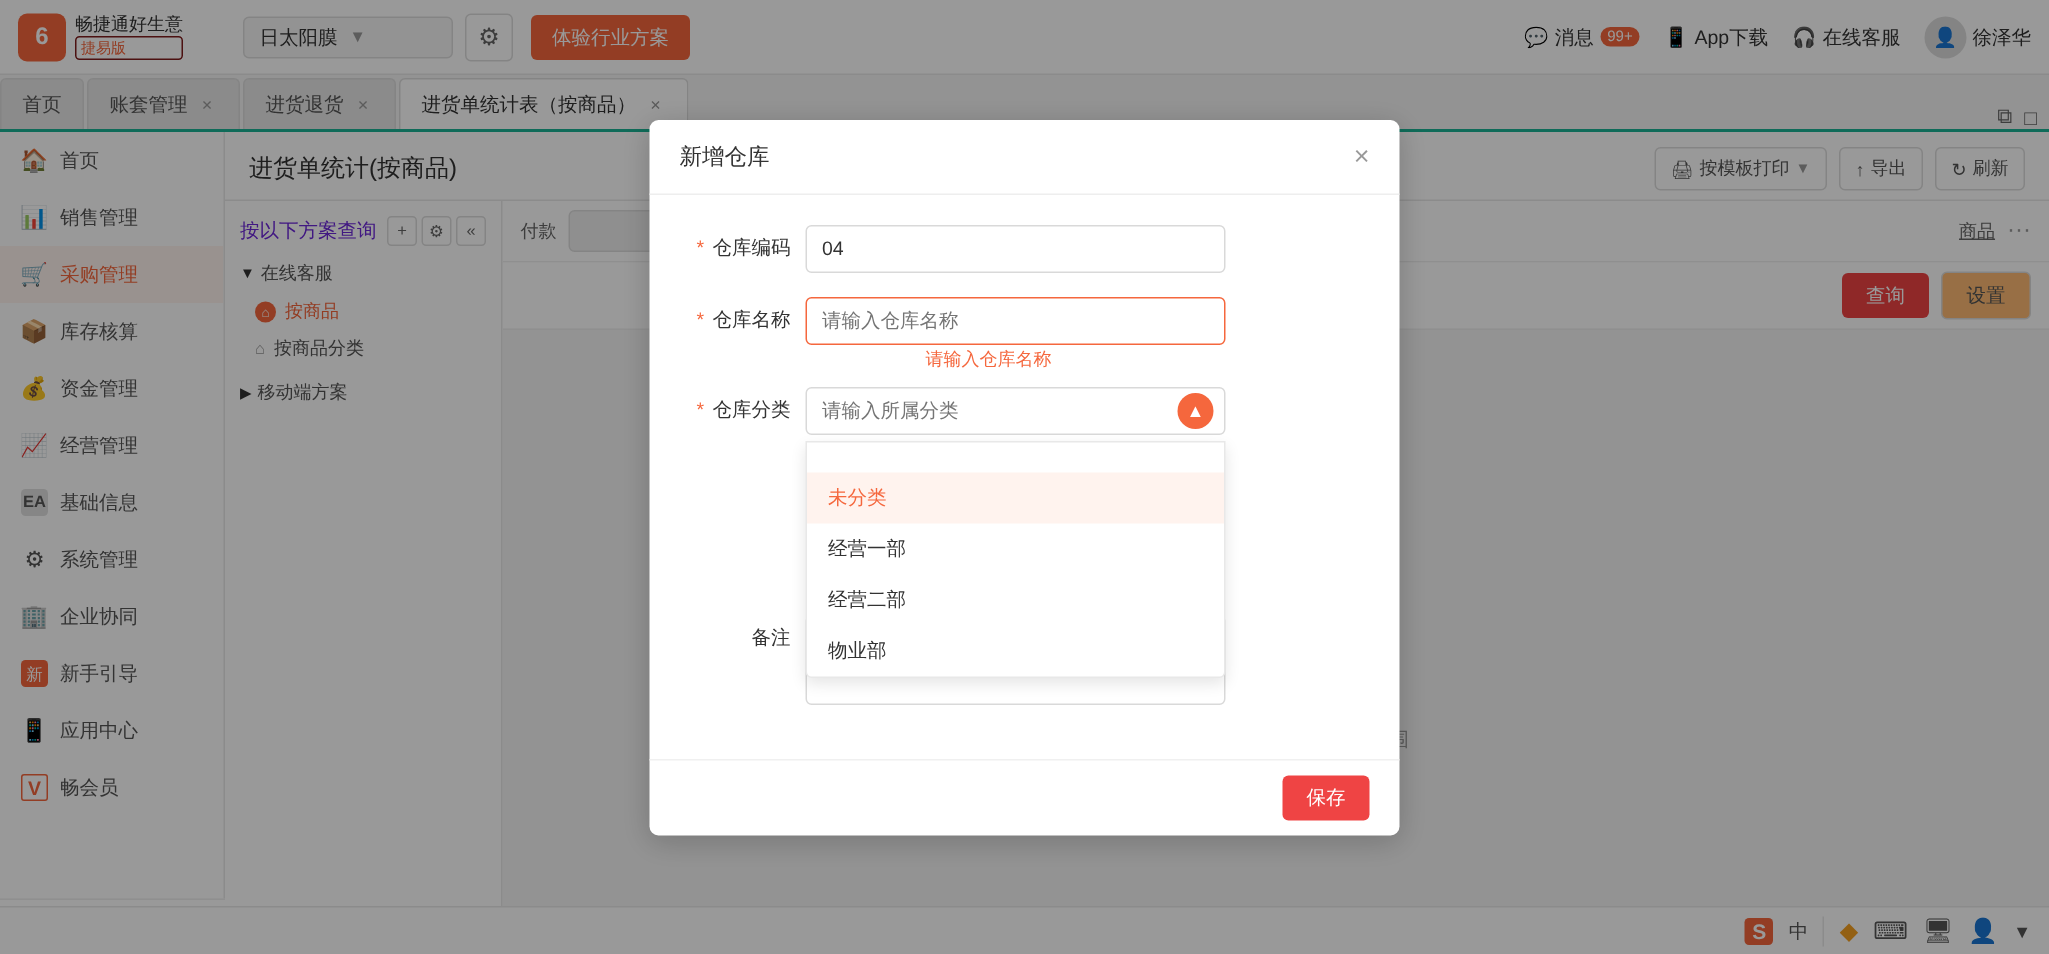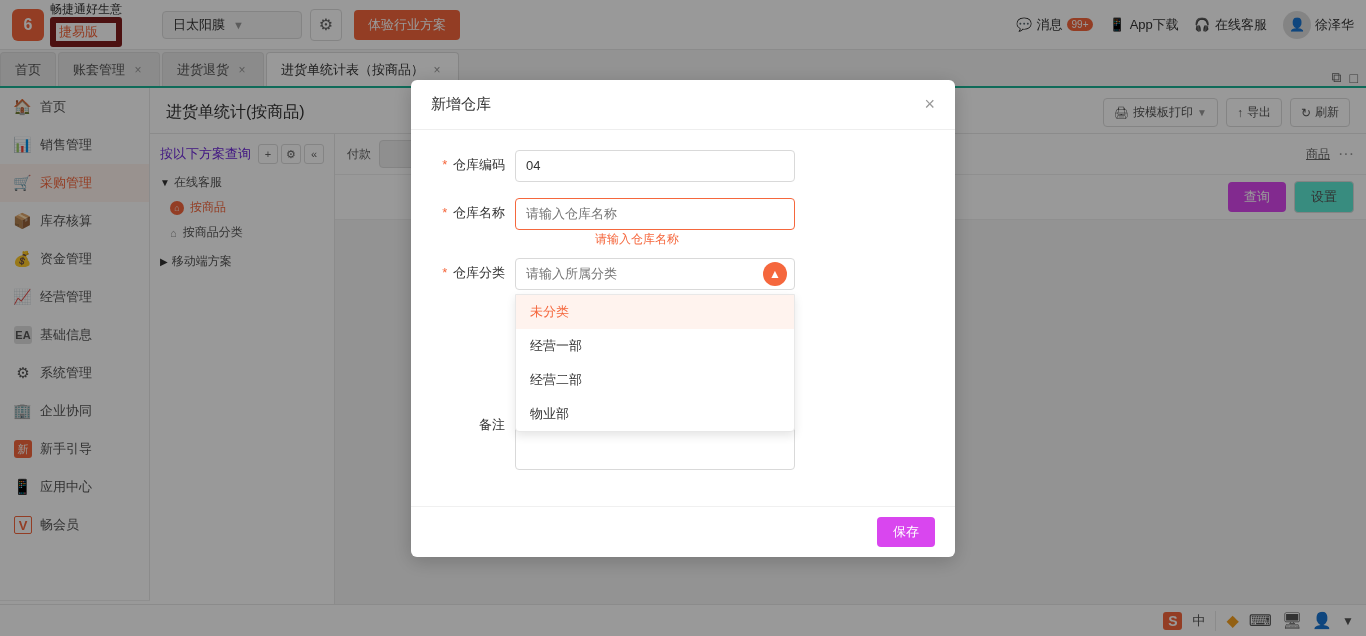--- a/index.html
+++ b/index.html
@@ -23,21 +23,21 @@
       gap: 6px;
     }
     .logo-icon {
       width: 32px; height: 32px;
       background: #f5673d;
       border-radius: 6px;
       display: flex; align-items: center; justify-content: center;
       color: white; font-weight: bold; font-size: 16px;
     }
     .logo-text { font-size: 12px; color: #333; line-height: 1.3; }
-    .logo-badge { font-size: 13px; color: #f5673d; border: 6px solid #7f1d1d; border-radius: 3px; padding: 0 3px; }
+    .logo-badge { font-size: 10px; color: #f5673d; border: 1px solid #7f1d1d; border-radius: 3px; padding: 0 3px; }
 
     .store-selector {
       display: flex; align-items: center; gap: 4px;
       background: #f5f5f5; border: 1px solid #ddd; border-radius: 4px;
       padding: 4px 10px; cursor: pointer; min-width: 140px;
     }
     .store-selector span { color: #333; font-size: 13px; }
 
     .settings-btn {
       width: 32px; height: 32px; margin-left: 8px;
@@ -132,25 +132,25 @@
       display: flex; align-items: center; justify-content: space-between;
     }
     .page-title { font-size: 16px; font-weight: 500; color: #333; }
     .page-actions { display: flex; align-items: center; gap: 8px; }
     .action-btn {
       display: flex; align-items: center; gap: 4px;
       padding: 5px 10px; border: 1px solid #ddd; border-radius: 4px;
       background: #fff; cursor: pointer; color: #555; font-size: 12px;
     }
     .btn-primary {
-      background: #d946ef; color: white; border: none;
+      background: #ef4444; color: white; border: none;
       padding: 6px 16px; border-radius: 4px; cursor: pointer; font-size: 13px;
     }
     .btn-secondary {
-      background: #5eead4; color: #555; border: 1px solid #ddd;
+      background: #fdba74; color: #555; border: 1px solid #ddd;
       padding: 6px 16px; border-radius: 4px; cursor: pointer; font-size: 13px;
     }
     .scheme-action-btn {
       width: 20px; height: 20px;
       border: 1px solid #ddd; border-radius: 3px;
       background: #fff; cursor: pointer;
       display: flex; align-items: center; justify-content: center;
       font-size: 11px; color: #666;
     }
 
@@ -159,21 +159,21 @@
       position: fixed; top: 0; left: 0; right: 0; bottom: 0;
       background: rgba(0,0,0,0.4);
       z-index: 100;
       display: flex; align-items: center; justify-content: center;
     }
 
     
     .modal {
       background: #fff;
       border-radius: 6px;
-      width: 544px;
+      width: 500px;
       box-shadow: 0 4px 20px rgba(0,0,0,0.2);
       position: relative;
     }
     .modal-header {
       padding: 14px 20px;
       border-bottom: 1px solid #eee;
       display: flex; align-items: center; justify-content: space-between;
     }
     .modal-title { font-size: 15px; font-weight: 500; color: #333; }
     .modal-close { cursor: pointer; color: #999; font-size: 18px; }
@@ -220,21 +220,21 @@
       background: #fff;
       border: 1px solid #e8e8e8;
       border-radius: 0 0 4px 4px;
       z-index: 200;
       box-shadow: 0 4px 10px rgba(0,0,0,0.1);
     }
     .dropdown-item {
       padding: 8px 14px;
       cursor: pointer; font-size: 13px; color: #333;
     }
-    .dropdown-item.selected { background: #fff3ee; color: #f5673d; }
+    .dropdown-item.selected { background: #fff3ee; color: #f5673d; margin-top: 20px; }
 
     .modal-footer {
       padding: 10px 20px;
       display: flex; justify-content: flex-end; gap: 10px;
       border-top: 1px solid #f0f0f0;
     }
 
     .divider-v { width: 1px; height: 20px; background: #e8e8e8; }
 
     .content-wrapper {

